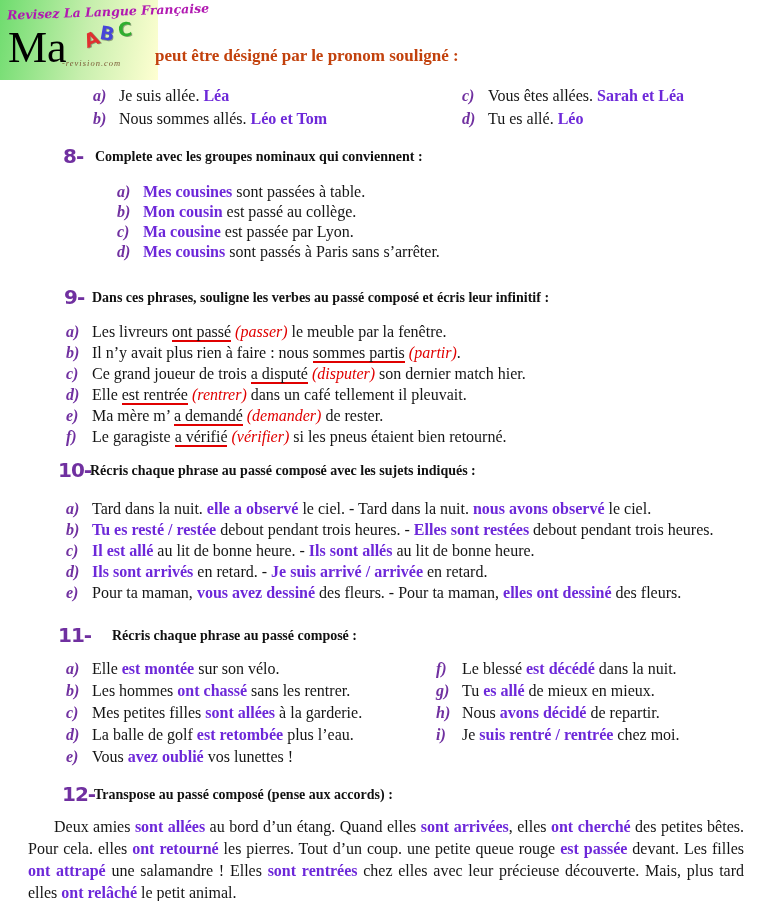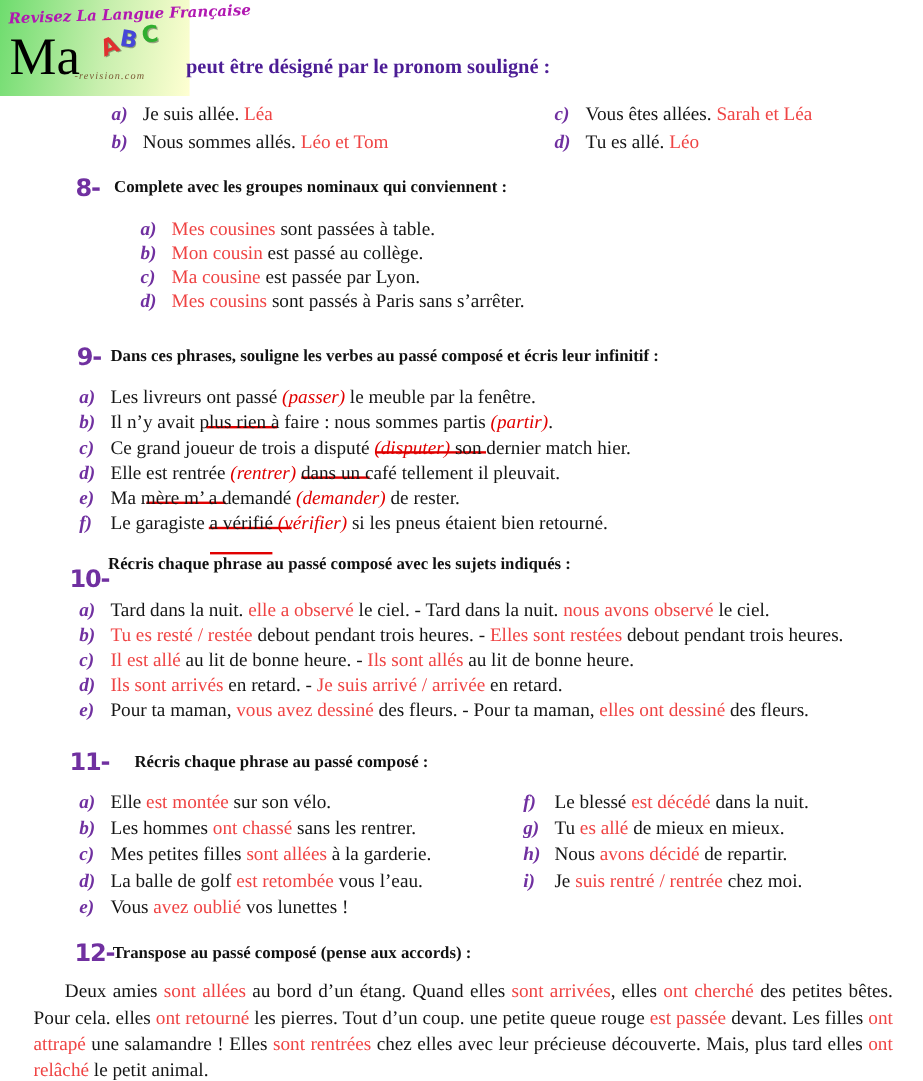--- a/index.html
+++ b/index.html
@@ -17,36 +17,36 @@
   .abc{position:absolute;left:78px;top:20px;width:70px;height:36px;}
   .abc span{position:absolute;font-family:"DejaVu Sans", sans-serif;font-weight:bold;font-size:19px;
         text-shadow:1px 1px 0 rgba(0,0,0,.35);}
   .abc .a{left:6px;top:8px;color:#e03030;transform:rotate(-22deg);}
   .abc .b{left:22px;top:2px;color:#4646d8;transform:rotate(10deg);}
   .abc .c{left:40px;top:-2px;color:#2fae2f;transform:rotate(-6deg);}
 
   
   .qnum{position:absolute;font-weight:bold;color:#7030a0;font-size:20px;font-family:"DejaVu Sans", sans-serif;letter-spacing:-1px;}
   .qheader{position:absolute;font-weight:bold;color:#111;font-size:14px;white-space:nowrap;}
-  .q7-header{position:absolute;left:155px;top:46px;font-weight:bold;font-size:17px;color:#4c1d95;white-space:nowrap;}
+  .q7-header{position:absolute;left:155px;top:46px;font-weight:bold;font-size:17px;color:#c2410c;white-space:nowrap;}
 
   
   .list{position:absolute;}
   .item{display:flex;align-items:baseline;}
   .letter{flex:0 0 26px;font-style:italic;font-weight:bold;color:#7030a0;}
   .itext{white-space:nowrap;}
   .lh23 .item{line-height:23px;}
   .lh20 .item{line-height:20px;}
   .lh21 .item{line-height:21px;}
   .lh22 .item{line-height:22px;}
 
   
   .seg-t{color:#151515;}
-  .seg-a{color:#ef4444;font-weight:normal;}
-  .seg-v{color:#151515;border-bottom:2px solid #e00000;padding-bottom:15px;}
+  .seg-a{color:#6d28d9;font-weight:bold;}
+  .seg-v{color:#151515;border-bottom:2px solid #e00000;padding-bottom:0px;}
   .seg-inf{color:#e00000;font-style:italic;}
 
   
   .para{position:absolute;left:28px;top:816px;width:716px;line-height:22px;
         text-align:justify;text-indent:26px;}
 </style>
 </head>
 <body>
 
 <div id="page">
@@ -127,21 +127,21 @@
       <div class="item">
         <span class="letter">e)</span>
         <span class="itext"><span class="seg seg-t">Ma mère m’ </span><span class="seg seg-v">a demandé</span><span class="seg seg-t"> </span><span class="seg seg-inf">(demander)</span><span class="seg seg-t"> de rester.</span></span>
       </div>
       <div class="item">
         <span class="letter">f)</span>
         <span class="itext"><span class="seg seg-t">Le garagiste </span><span class="seg seg-v">a vérifié</span><span class="seg seg-t"> </span><span class="seg seg-inf">(vérifier)</span><span class="seg seg-t"> si les pneus étaient bien retourné.</span></span>
       </div>
     </div>
 
-  <div class="qnum" style="left:58px;top:458px;margin-top:12px;">10-</div>
+  <div class="qnum" style="left:58px;top:458px;">10-</div>
   <div class="qheader" style="left:90px;top:463px;">Récris chaque phrase au passé composé avec les sujets indiqués :</div>
   <div class="list lh21" style="left:66px;top:498px;">
       <div class="item">
         <span class="letter">a)</span>
         <span class="itext"><span class="seg seg-t">Tard dans la nuit. </span><span class="seg seg-a">elle a observé</span><span class="seg seg-t"> le ciel. -  Tard dans la nuit. </span><span class="seg seg-a">nous avons observé</span><span class="seg seg-t"> le ciel.</span></span>
       </div>
       <div class="item">
         <span class="letter">b)</span>
         <span class="itext"><span class="seg seg-a">Tu es resté / restée</span><span class="seg seg-t"> debout pendant trois heures. -  </span><span class="seg seg-a">Elles sont restées</span><span class="seg seg-t"> debout pendant trois heures.</span></span>
       </div>
@@ -169,21 +169,21 @@
       <div class="item">
         <span class="letter">b)</span>
         <span class="itext"><span class="seg seg-t">Les hommes </span><span class="seg seg-a">ont chassé</span><span class="seg seg-t"> sans les rentrer.</span></span>
       </div>
       <div class="item">
         <span class="letter">c)</span>
         <span class="itext"><span class="seg seg-t">Mes petites filles </span><span class="seg seg-a">sont allées</span><span class="seg seg-t"> à la garderie.</span></span>
       </div>
       <div class="item">
         <span class="letter">d)</span>
-        <span class="itext"><span class="seg seg-t">La balle de golf </span><span class="seg seg-a">est retombée</span><span class="seg seg-t"> vous l’eau.</span></span>
+        <span class="itext"><span class="seg seg-t">La balle de golf </span><span class="seg seg-a">est retombée</span><span class="seg seg-t"> plus l’eau.</span></span>
       </div>
       <div class="item">
         <span class="letter">e)</span>
         <span class="itext"><span class="seg seg-t">Vous </span><span class="seg seg-a">avez oublié</span><span class="seg seg-t"> vos lunettes !</span></span>
       </div>
     </div>
   <div class="list lh22" style="left:436px;top:658px;">
       <div class="item">
         <span class="letter">f)</span>
         <span class="itext"><span class="seg seg-t">Le blessé </span><span class="seg seg-a">est décédé</span><span class="seg seg-t"> dans la nuit.</span></span>

